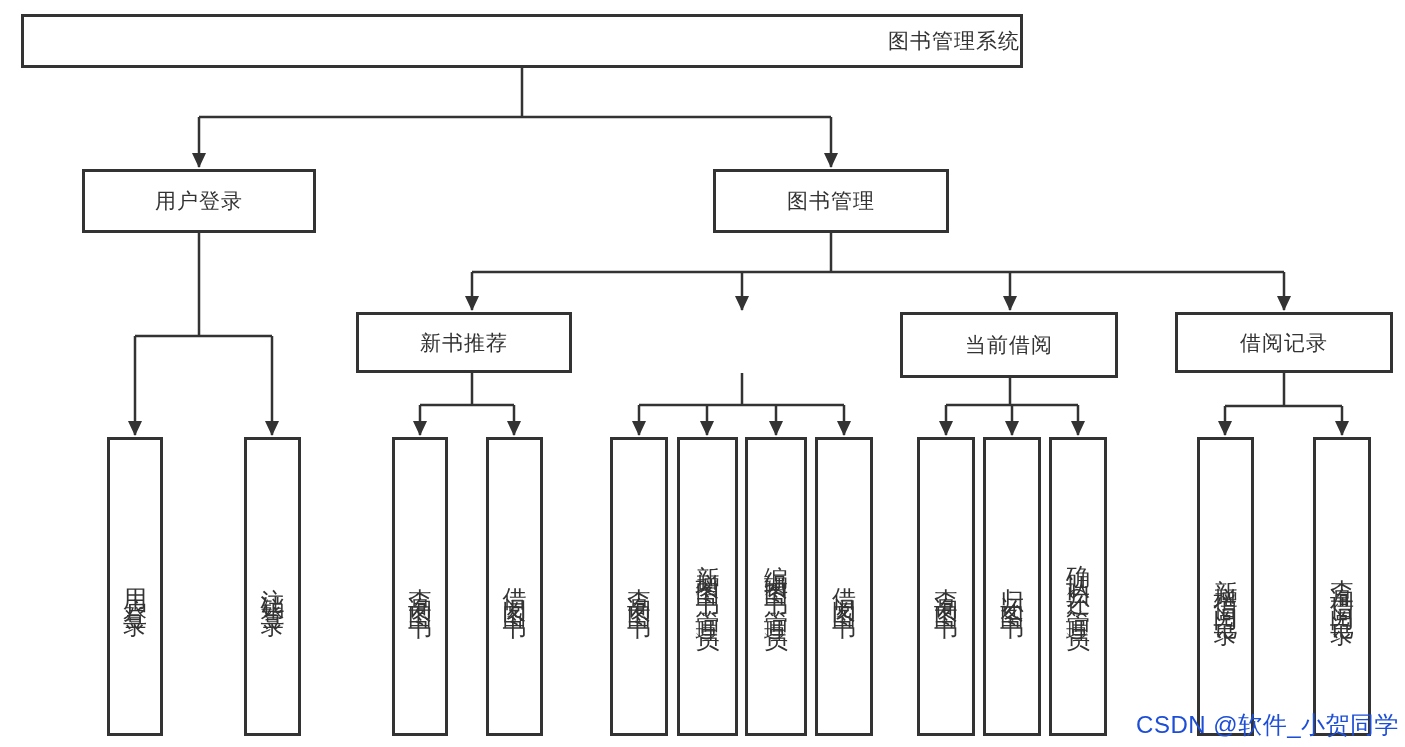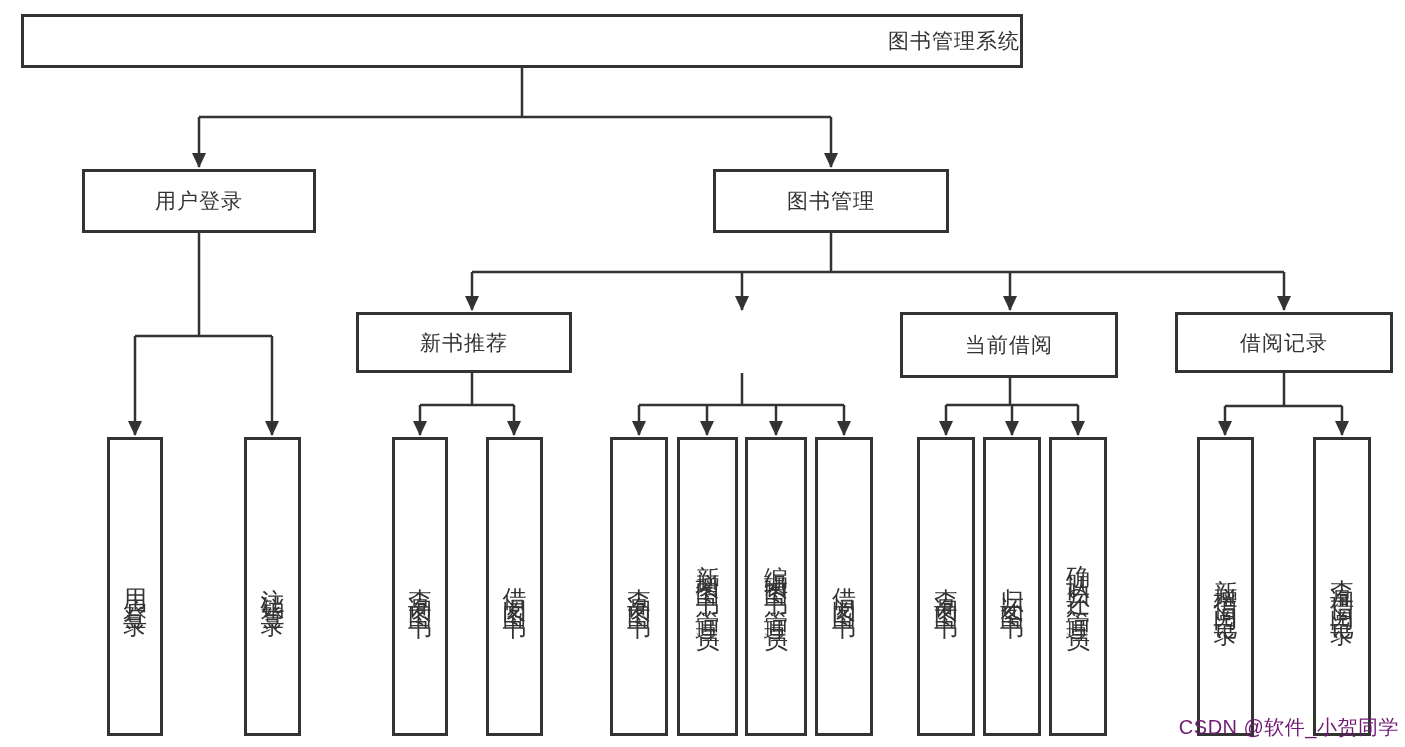--- a/index.html
+++ b/index.html
@@ -36,21 +36,21 @@
   .l-6 {left:677px; width:61px;}
   .l-7 {left:745px; width:62px;}
   .l-8 {left:815px; width:58px;}
   .l-9 {left:917px; width:58px;}
   .l-10{left:983px; width:58px;}
   .l-11{left:1049px;width:58px;}
   .l-12{left:1197px;width:57px;}
   .l-13{left:1313px;width:58px;}
   .watermark{
     position:absolute;right:6px;bottom:6px;z-index:3;
-    font-size:20px;color:#701a75;letter-spacing:0.5px;white-space:nowrap;
+    font-size:24px;color:#1d4ed8;letter-spacing:0.5px;white-space:nowrap;
   }
 </style>
 </head>
 <body>
 
 <div class="stage">
 
   <svg class="connectors" width="1405" height="747" viewBox="0 0 1405 747">
     <defs>
       <marker id="ah" markerUnits="userSpaceOnUse" markerWidth="18" markerHeight="18" refX="15" refY="8" orient="auto">

